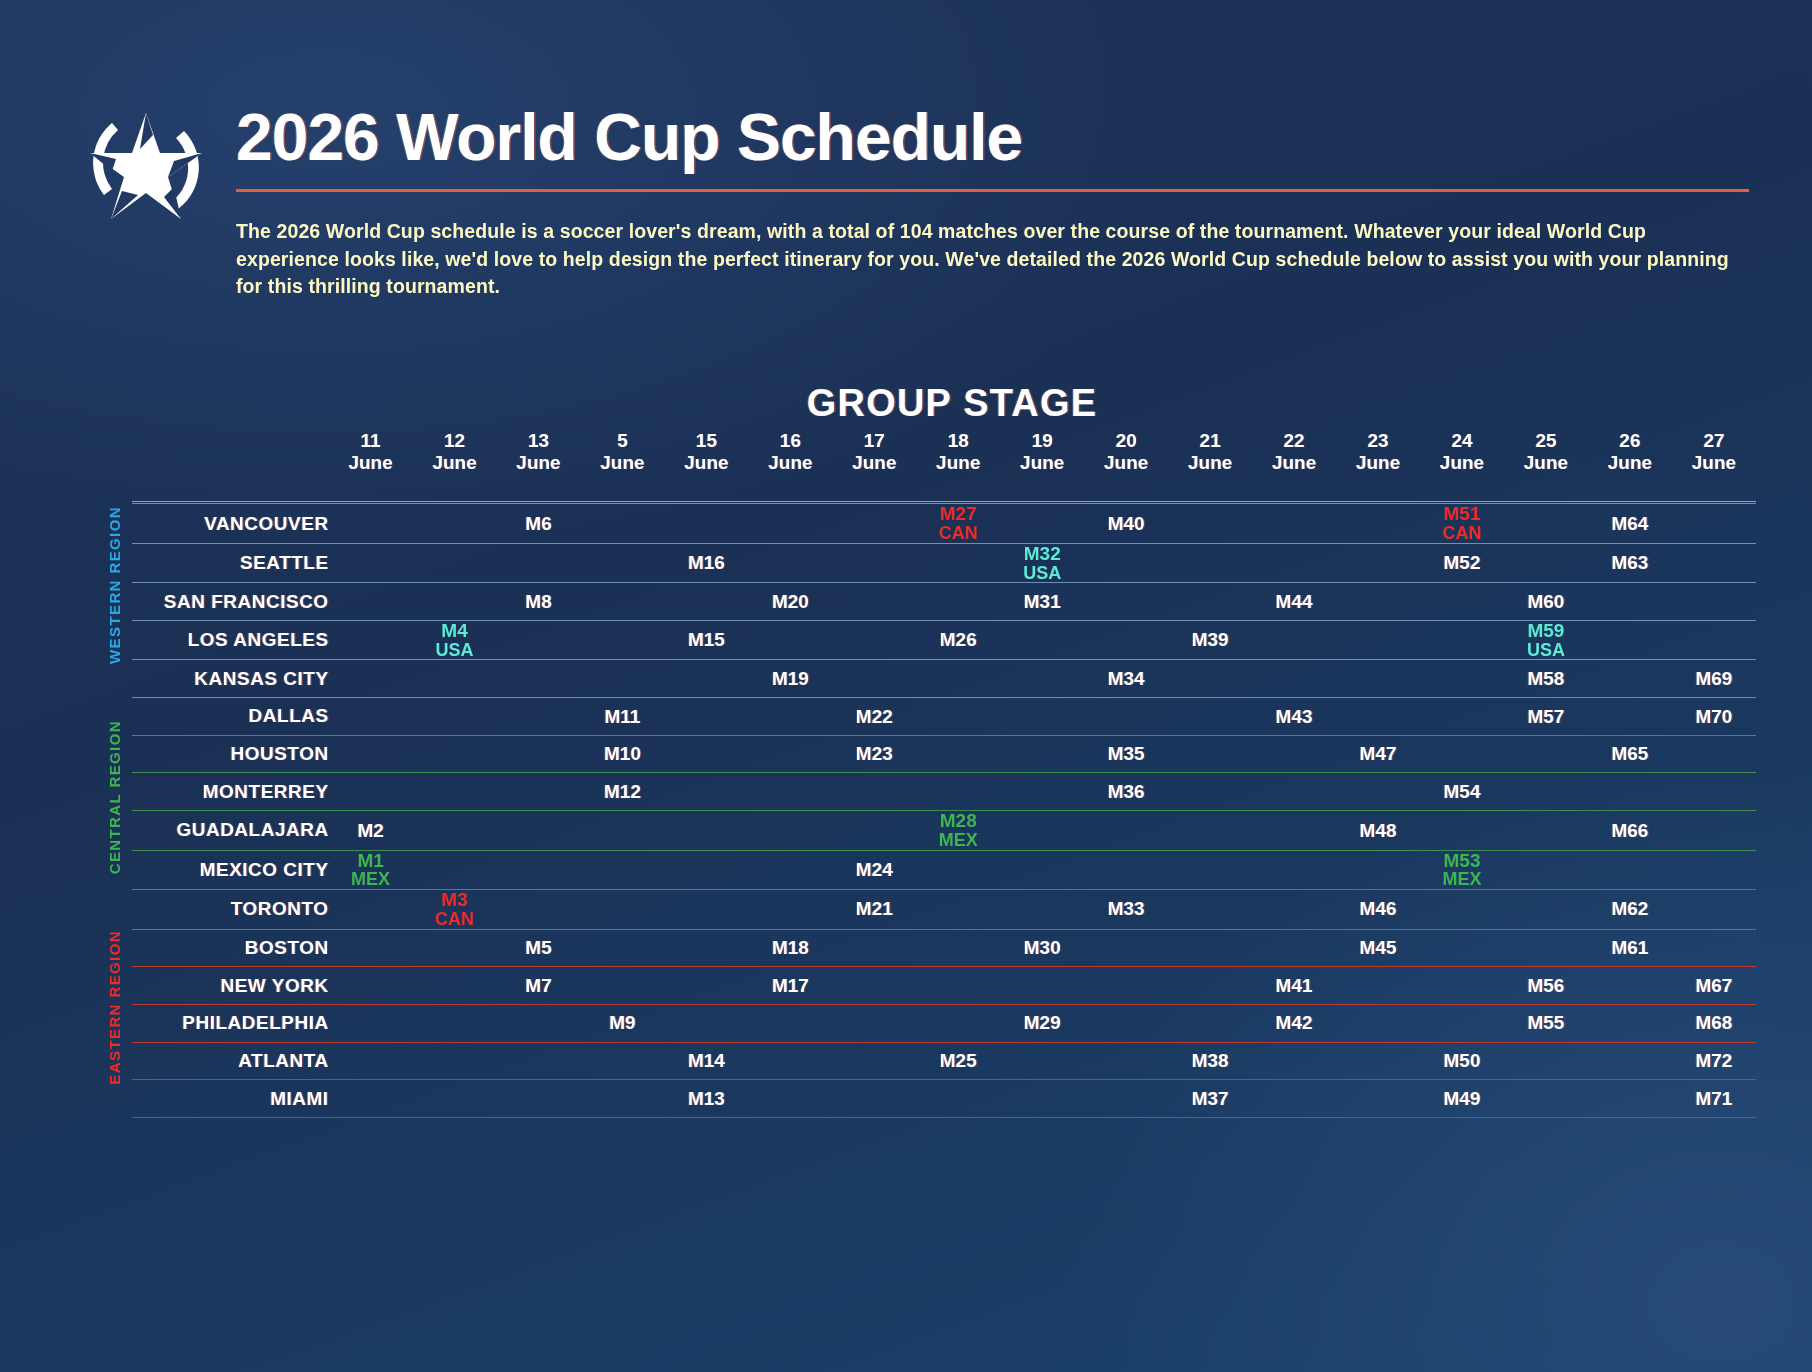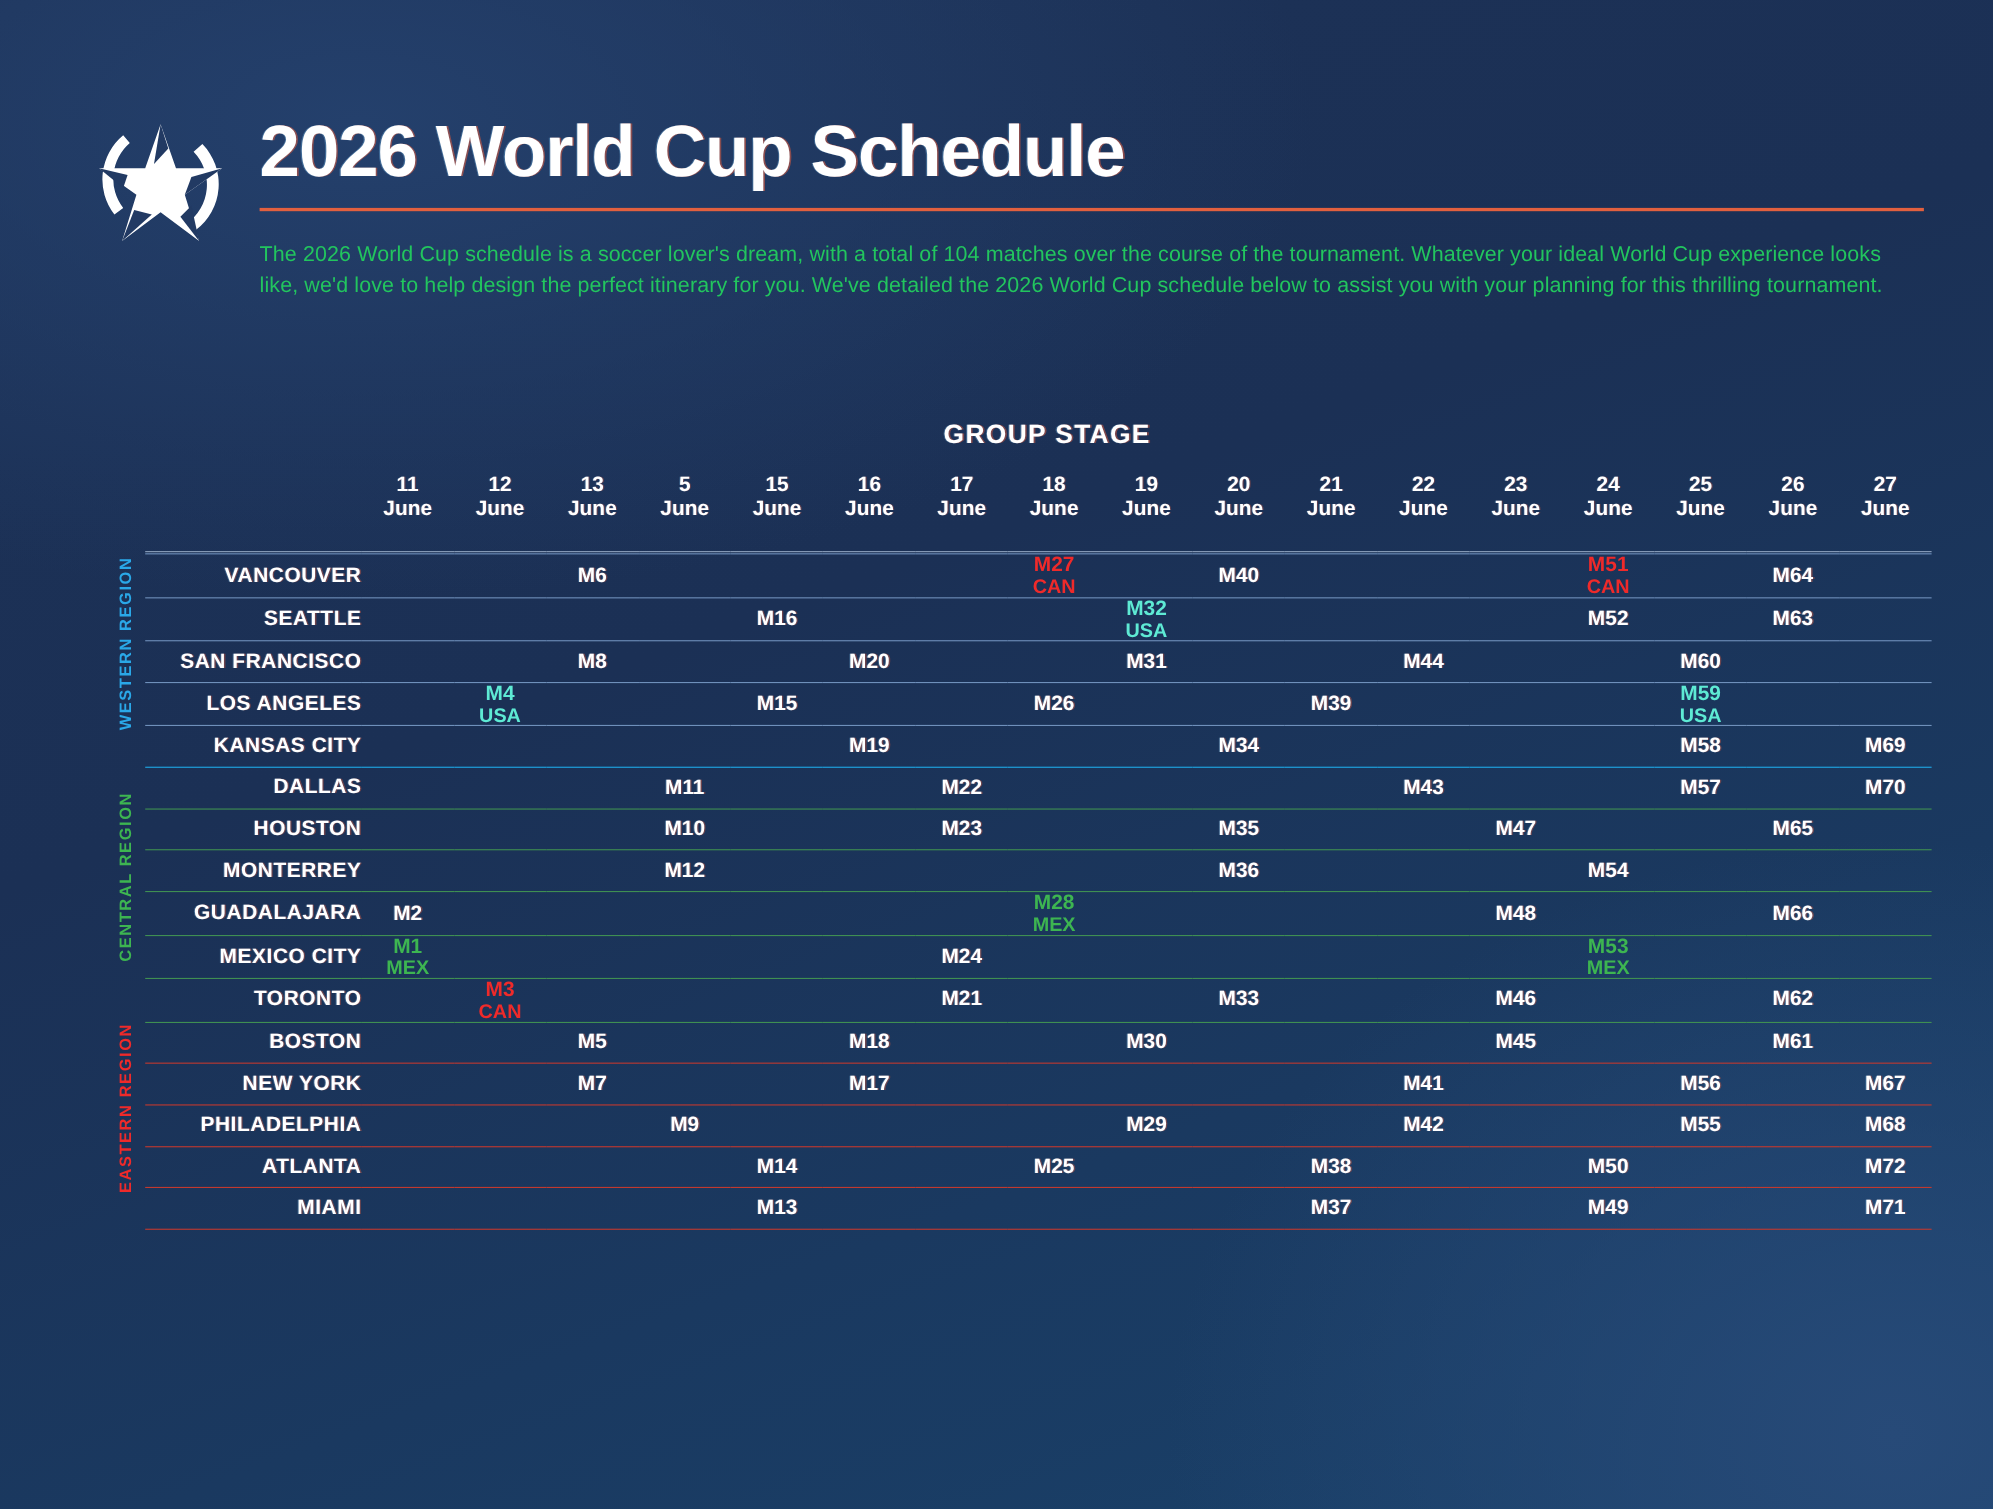--- a/index.html
+++ b/index.html
@@ -66,34 +66,34 @@
     height: 3px;
     width: 1513px;
     background: #e2603f;
   }
 
   .intro {
     margin-top: 26px;
     width: 1505px;
     font-size: 19.5px;
     line-height: 1.42;
-    font-weight: 400;
-    color: #22c55e;
+    font-weight: 700;
+    color: #fef9c3;
     letter-spacing: 0.1px;
   }
 
   
   .section-title {
     position: absolute;
     top: 382px;
     left: 0;
     width: 1764px;
     text-align: center;
     padding-left: 140px;
-    font-size: 24px;
+    font-size: 38px;
     font-weight: 700;
     letter-spacing: 1.2px;
     text-shadow: 1.5px 0 0 rgba(226,92,62,0.5), -1px 0 0 rgba(120,190,235,0.35);
   }
 
   
   .schedule {
     position: absolute;
     top: 430px;
     left: 96px;

